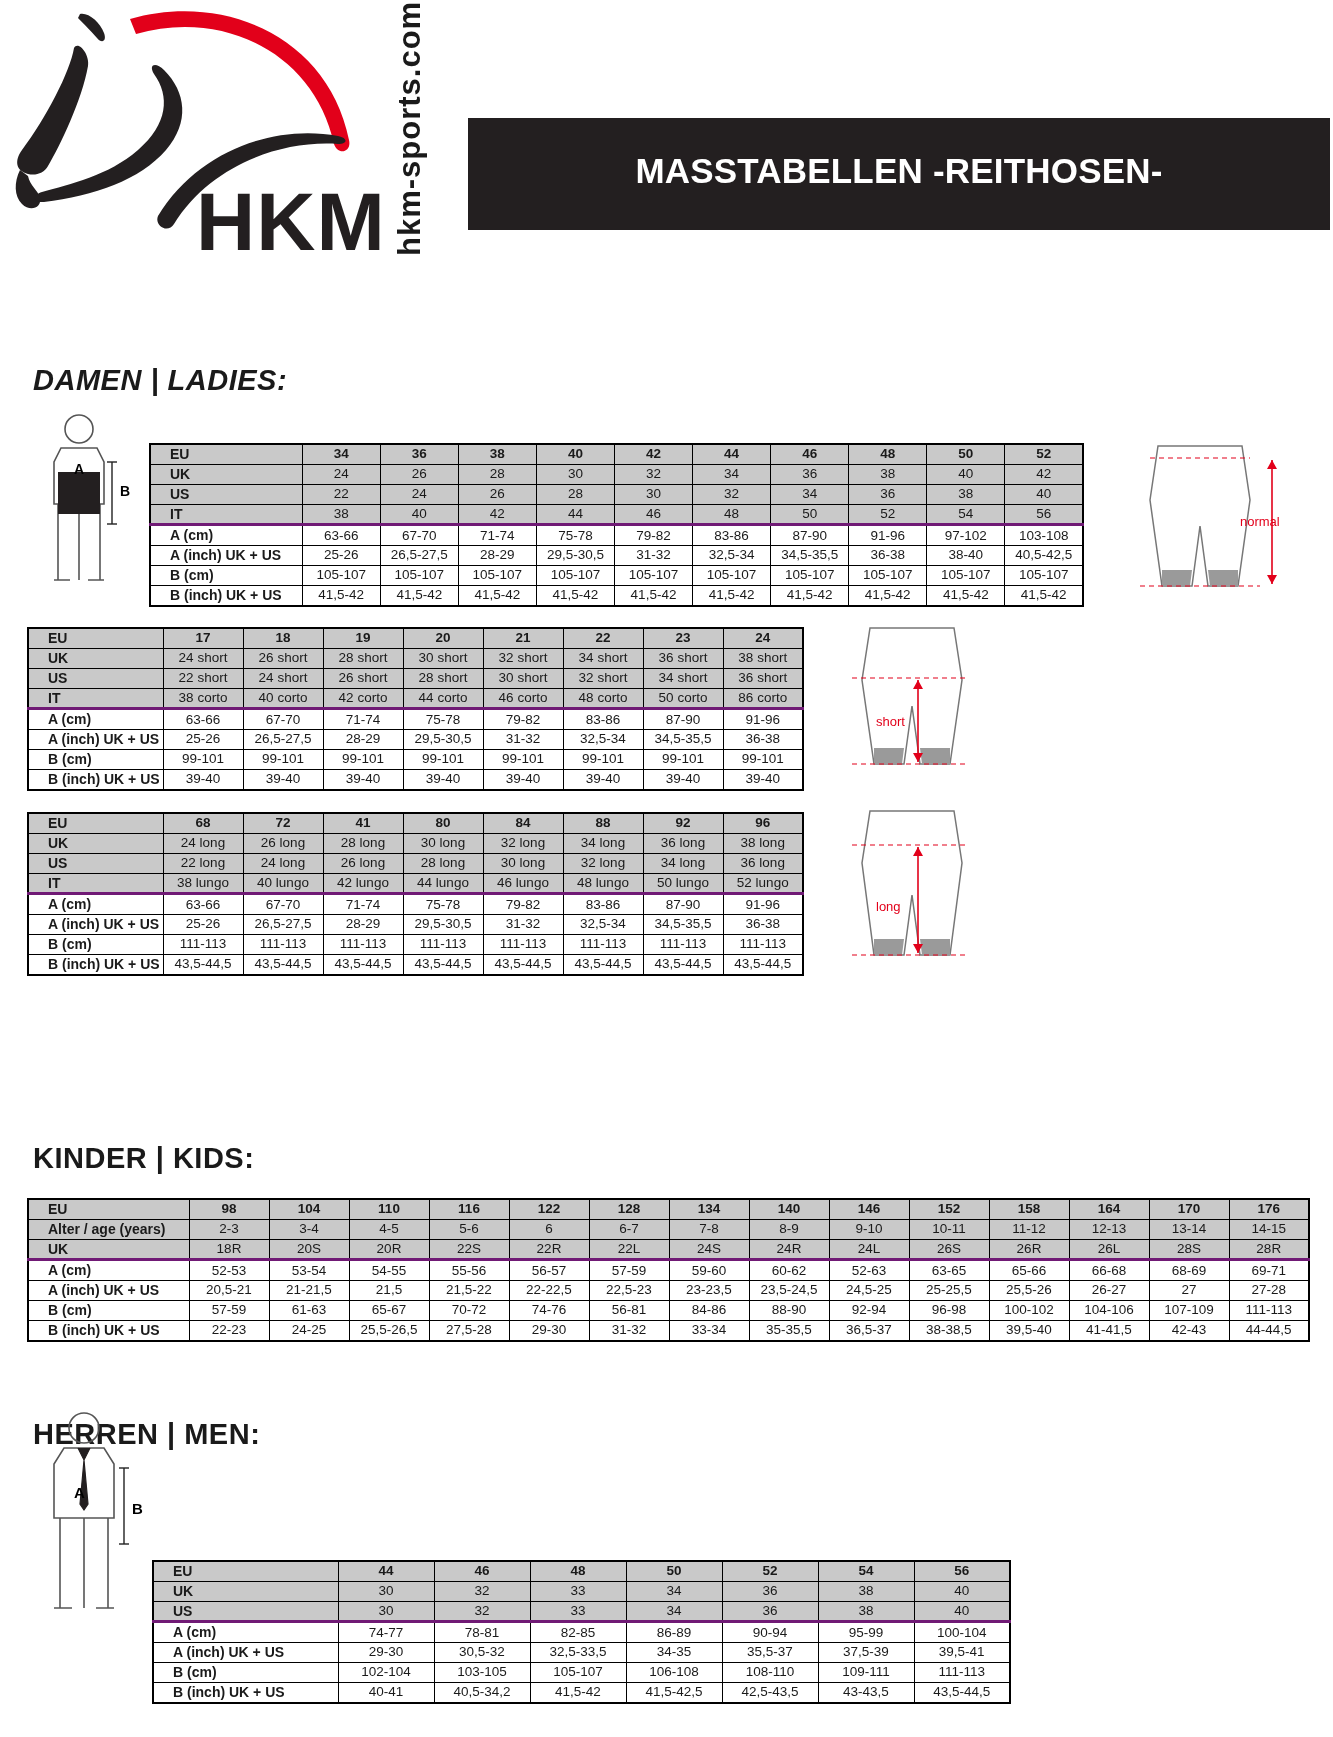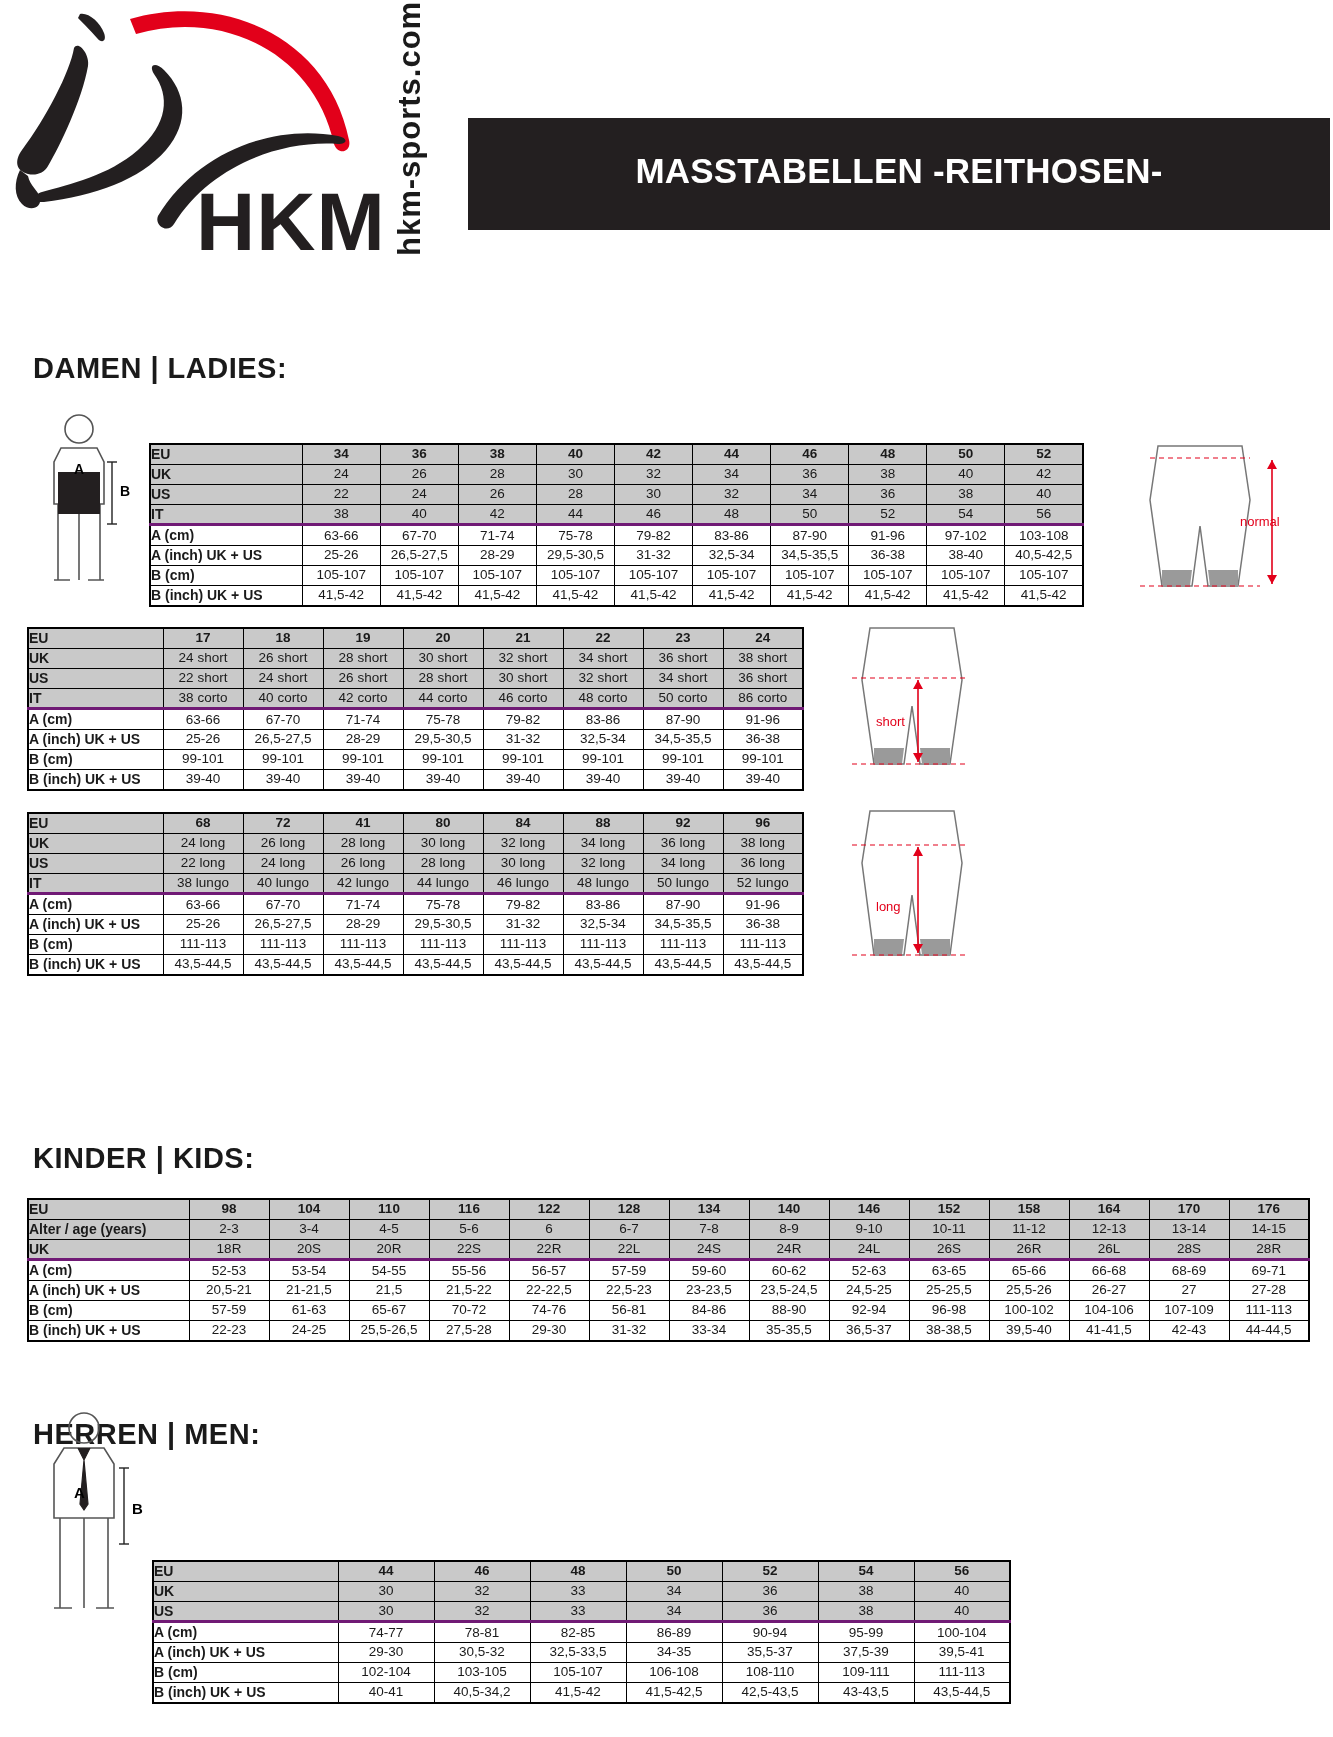--- a/index.html
+++ b/index.html
@@ -65,21 +65,21 @@
     font-size:13.5px;
     line-height:1.05;
     padding:2px 1px;
     height:20px;
     white-space:nowrap;
     overflow:hidden;
   }
   table.size-table td.lbl {
     text-align:left;
     font-weight:bold;
-    padding-left:0;
+    padding-left:19px;
     font-size:14px;
   }
   tr.shade td { background:#c9c9c9; }
   tr.shade td.lbl { background:#c9c9c9; }
   tr.eu td { font-weight:bold; }
   tr.lastshade td { border-bottom:3px solid #701a75; }
   table.size-table tr.plain td { background:#ffffff; }
 
   
   .figure { position:absolute; }
@@ -108,21 +108,21 @@
     </svg>
   </div>
 
   <div class="vertical-url">hkm-sports.com</div>
 
   <div class="title-banner">
     <div class="line">MASSTABELLEN -REITHOSEN-</div>
   </div>
 </div>
 
-<div class="section-heading" style="left:33px; top:352px;">DAMEN | LADIES:</div>
+<div class="section-heading" style="left:33px; top:364px;font-style:italic;">DAMEN | LADIES:</div>
 
 <svg class="figure" style="left:34px; top:412px;" width="110" height="175" viewBox="0 0 110 175">
   <circle cx="45" cy="17" r="14" fill="none" stroke="#555" stroke-width="1.6"></circle>
   <path d="M27 36 L63 36 L70 50 L70 92 L20 92 L20 50 Z" fill="none" stroke="#555" stroke-width="1.6"></path>
   <path d="M24 92 L24 168 M66 92 L66 168 M45 92 L45 168" fill="none" stroke="#555" stroke-width="1.6"></path>
   <path d="M20 168 L36 168 M54 168 L70 168" stroke="#555" stroke-width="1.6" fill="none"></path>
   <rect x="24" y="60" width="42" height="42" fill="#231f20"></rect>
   <line x1="78" y1="50" x2="78" y2="112" stroke="#222" stroke-width="1.4"></line>
   <line x1="73" y1="50" x2="83" y2="50" stroke="#222" stroke-width="1.4"></line>
   <line x1="73" y1="112" x2="83" y2="112" stroke="#222" stroke-width="1.4"></line>

